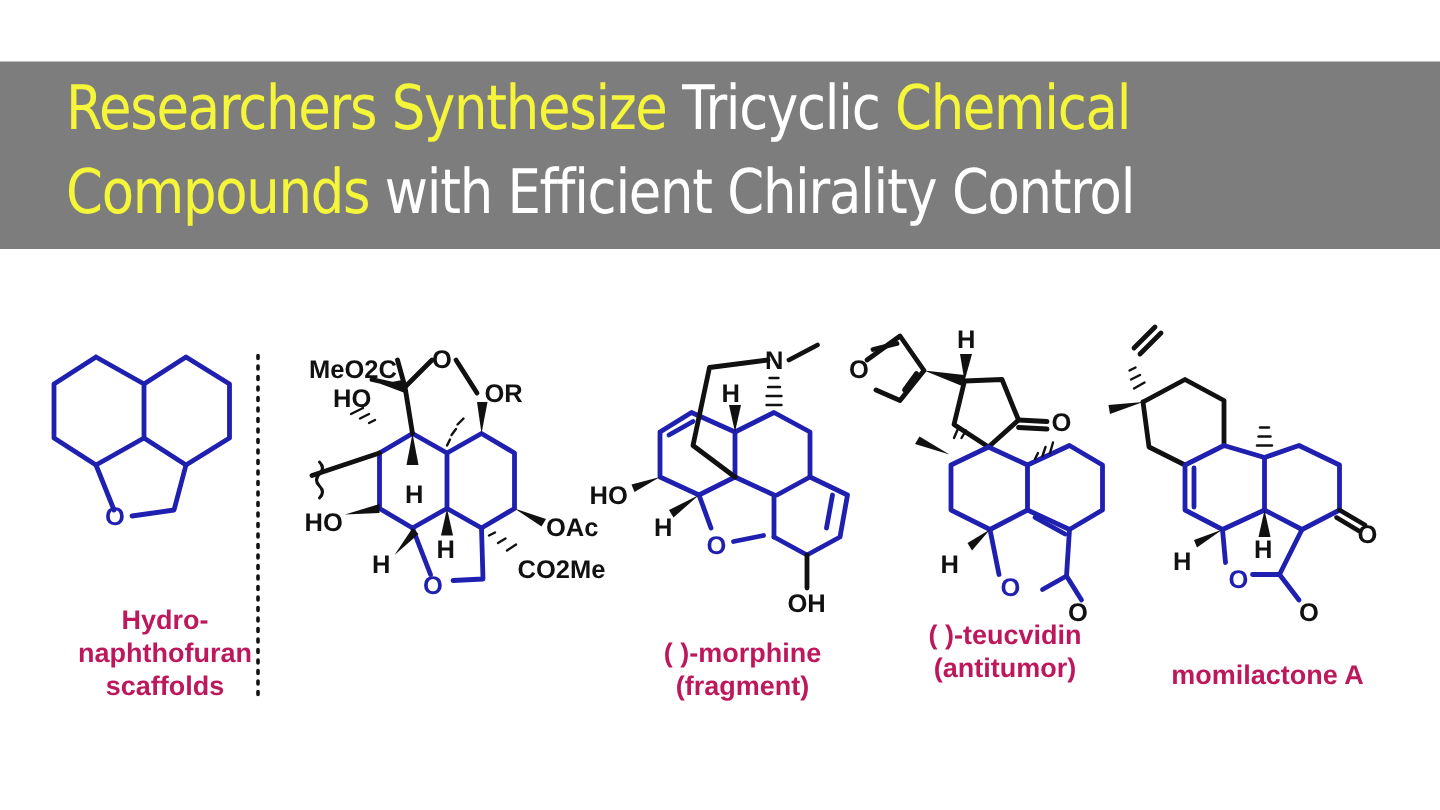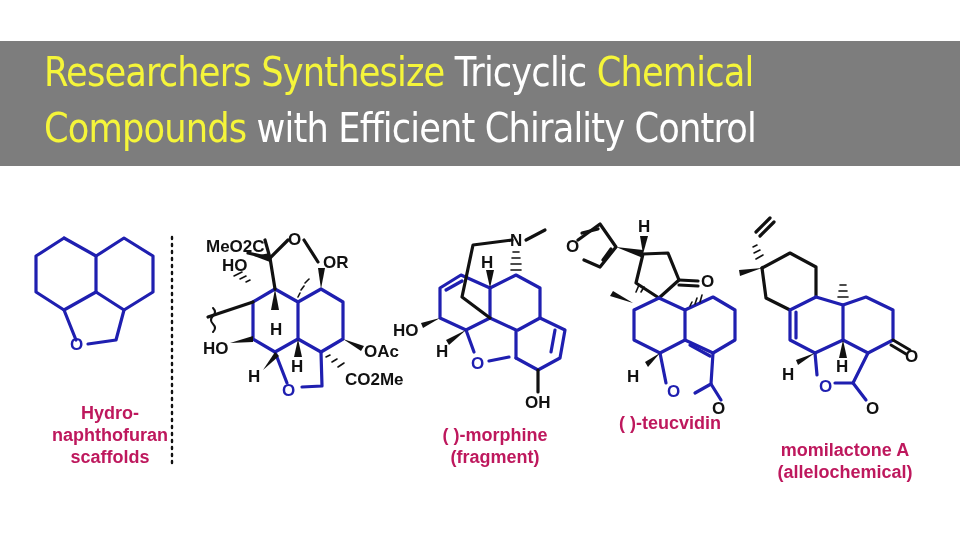--- a/index.html
+++ b/index.html
@@ -217,17 +217,17 @@
   <div>scaffolds</div>
 </div>
 <div class="cap" style="left:200px; top:424px; width:200px;">
 </div>
 <div class="cap" style="left:425px; top:424px; width:140px;text-align:center;">
   <div>(  )-morphine</div>
   <div>(fragment)</div>
 </div>
 <div class="cap" style="left:600px; top:412px; width:140px;">
   <div>(  )-teucvidin</div>
+  <div>(antitumor)</div>
 </div>
 <div class="cap" style="left:765px; top:439px; width:160px;">
   <div>momilactone A</div>
-  <div>(allelochemical)</div>
 </div>
 
 </body></html>

